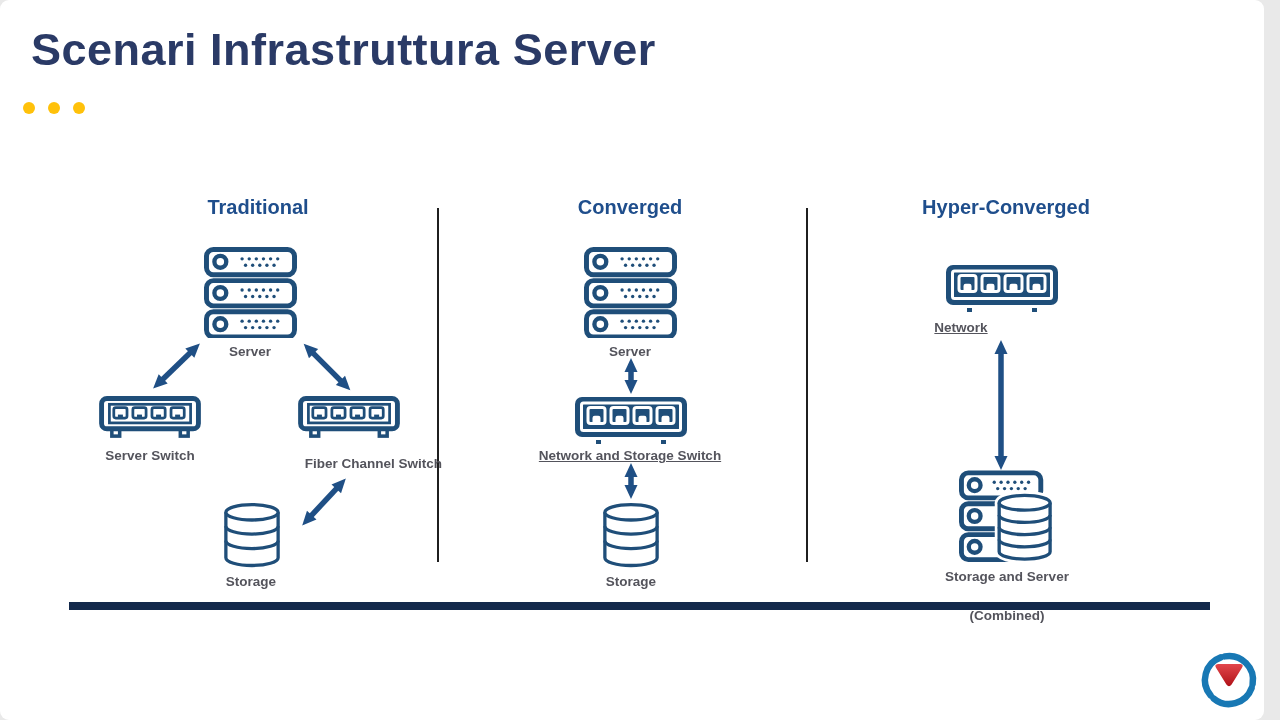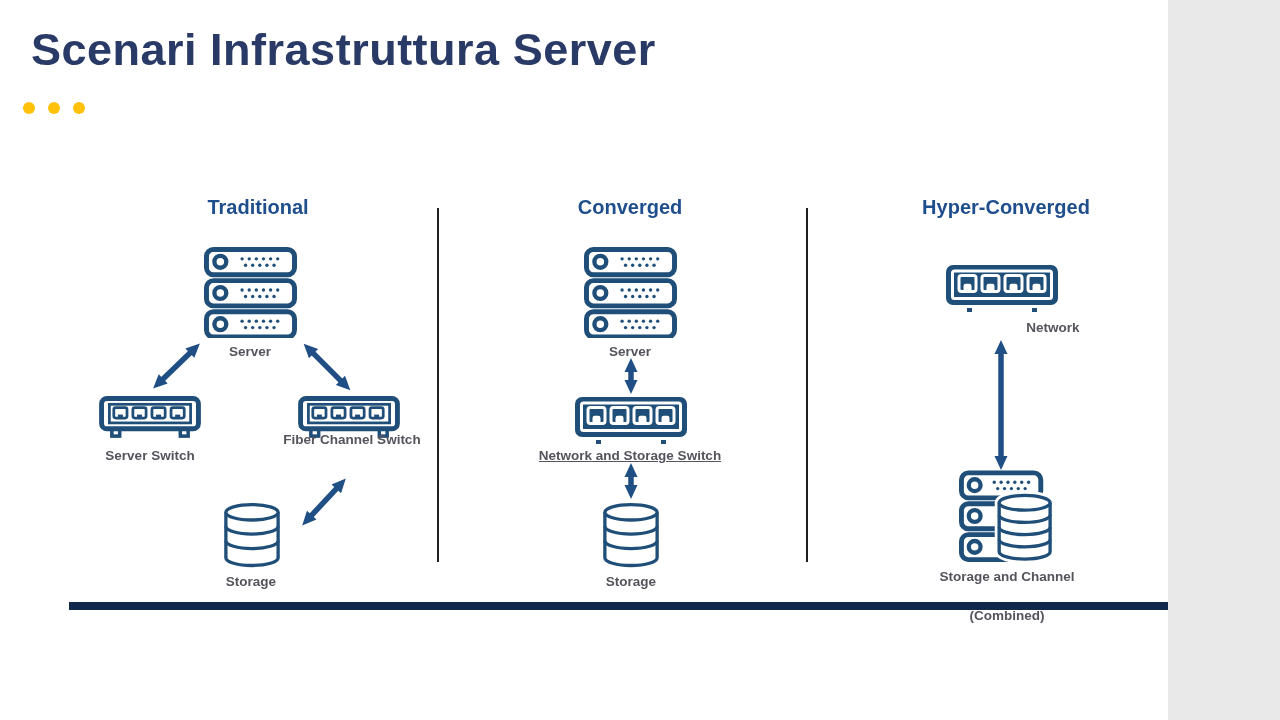--- a/index.html
+++ b/index.html
@@ -1,18 +1,18 @@
 <!DOCTYPE html>
 <html><head>
 <meta charset="utf-8">
 <style>
   html,body{margin:0;padding:0;background:#e9e9e9;}
   .slide{
-    position:relative;width:1168px;height:720px;background:#ffffff;
-    overflow:hidden;font-family:"Liberation Sans", sans-serif;
+    position:relative;width:1264px;height:720px;background:#ffffff;
+    overflow:hidden;font-family:"Liberation Sans", sans-serif;border-radius:9px;
   }
   .abs{position:absolute;}
   .title{
     left:31px;top:24px;width:900px;
     font-size:45px;font-weight:bold;letter-spacing:0.5px;
     color:#2A3A66;
   }
   .dotrow{left:23px;top:102px;display:flex;gap:13px;}
   .dotrow span{width:12px;height:12px;border-radius:50%;background:#FFC10A;display:block;}
   .hdr{
@@ -152,21 +152,21 @@
         <rect x="73.5" y="12" width="13.5" height="10.5" rx="2"></rect>
       </g>
       <g fill="#1F4E79">
         <rect x="19.2" y="19" width="5.1" height="3.5"></rect>
         <rect x="38.7" y="19" width="5.1" height="3.5"></rect>
         <rect x="58.2" y="19" width="5.1" height="3.5"></rect>
         <rect x="77.7" y="19" width="5.1" height="3.5"></rect>
       </g>
     </svg>
   </div>
-  <div class="abs lbl" style="left:262px;top:432px;width:180px;">Fiber Channel Switch</div>
+  <div class="abs lbl" style="left:262px;top:456px;width:180px;text-align:right;">Fiber Channel Switch</div>
 
   <svg class="abs arrow" style="left:291px;top:494px;transform:rotate(133deg);" width="66" height="16" viewBox="0 0 66 16">
     <line x1="13" y1="8" x2="53" y2="8" stroke="#1F4F85" stroke-width="5.5"></line>
     <polygon points="1,8 15,1.5 15,14.5" fill="#1F4F85"></polygon>
     <polygon points="65,8 51,1.5 51,14.5" fill="#1F4F85"></polygon>
   </svg>
 
   <div class="abs" style="left:222px;top:502px;">
     <svg width="60" height="67" viewBox="0 0 62 68">
       <path d="M4 10 L4 57 A27 8 0 0 0 58 57 L58 10" fill="#fff" stroke="#1F4E79" stroke-width="3.4"></path>
@@ -295,21 +295,21 @@
       <g fill="#fff">
         <path d="M18.5 27.5 v-5.5 q0 -2.2 2.2 -2.2 h3.6 q2.2 0 2.2 2.2 v5.5 z"></path>
         <path d="M41.5 27.5 v-5.5 q0 -2.2 2.2 -2.2 h3.6 q2.2 0 2.2 2.2 v5.5 z"></path>
         <path d="M64.5 27.5 v-5.5 q0 -2.2 2.2 -2.2 h3.6 q2.2 0 2.2 2.2 v5.5 z"></path>
         <path d="M87.5 27.5 v-5.5 q0 -2.2 2.2 -2.2 h3.6 q2.2 0 2.2 2.2 v5.5 z"></path>
       </g>
       <rect x="22" y="44" width="5" height="4" fill="#1F4E79"></rect>
       <rect x="87" y="44" width="5" height="4" fill="#1F4E79"></rect>
     </svg>
   </div>
-  <div class="abs lbl" style="left:993px;top:320px;width:120px;">Network</div>
+  <div class="abs lbl" style="left:901px;top:320px;width:120px;text-decoration:underline;">Network</div>
 
   <svg class="abs arrow" style="left:935px;top:397px;transform:rotate(90deg);" width="132" height="16" viewBox="0 0 132 16">
     <line x1="13" y1="8" x2="119" y2="8" stroke="#1F4F85" stroke-width="5.5"></line>
     <polygon points="1,8 15,1.5 15,14.5" fill="#1F4F85"></polygon>
     <polygon points="131,8 117,1.5 117,14.5" fill="#1F4F85"></polygon>
   </svg>
 
   <div class="abs" style="left:959px;top:470px;">
     <svg width="96" height="93" viewBox="0 0 98 94">
       <g fill="#fff" stroke="#1F4E79">
@@ -345,21 +345,21 @@
         <ellipse cx="67" cy="33" rx="26" ry="7.5"></ellipse>
       </g>
 
       <path d="M41 33 L41 83 A26 7.5 0 0 0 93 83 L93 33" fill="#fff" stroke="#1F4E79" stroke-width="3.4"></path>
       <path d="M41 45.5 A26 7.5 0 0 0 93 45.5" fill="none" stroke="#1F4E79" stroke-width="3.4"></path>
       <path d="M41 58 A26 7.5 0 0 0 93 58" fill="none" stroke="#1F4E79" stroke-width="3.4"></path>
       <path d="M41 70.5 A26 7.5 0 0 0 93 70.5" fill="none" stroke="#1F4E79" stroke-width="3.4"></path>
       <ellipse cx="67" cy="33" rx="26" ry="7.5" fill="#fff" stroke="#1F4E79" stroke-width="3.4"></ellipse>
     </svg>
   </div>
-  <div class="abs lbl" style="left:917px;top:569px;width:180px;">Storage and Channel</div>
+  <div class="abs lbl" style="left:917px;top:569px;width:180px;">Storage and Server</div>
   <div class="abs lbl" style="left:917px;top:608px;width:180px;text-align:center;">(Combined)</div>
 
   <div class="abs bottomrule"></div>
 
   <div class="abs" style="left:1196px;top:647px;">
     <svg width="66" height="64" viewBox="0 0 66 64">
       <defs>
         <linearGradient id="lgred" x1="0" y1="0" x2="0" y2="1">
           <stop offset="0" stop-color="#E2474C"></stop>
           <stop offset="1" stop-color="#B01218"></stop>

